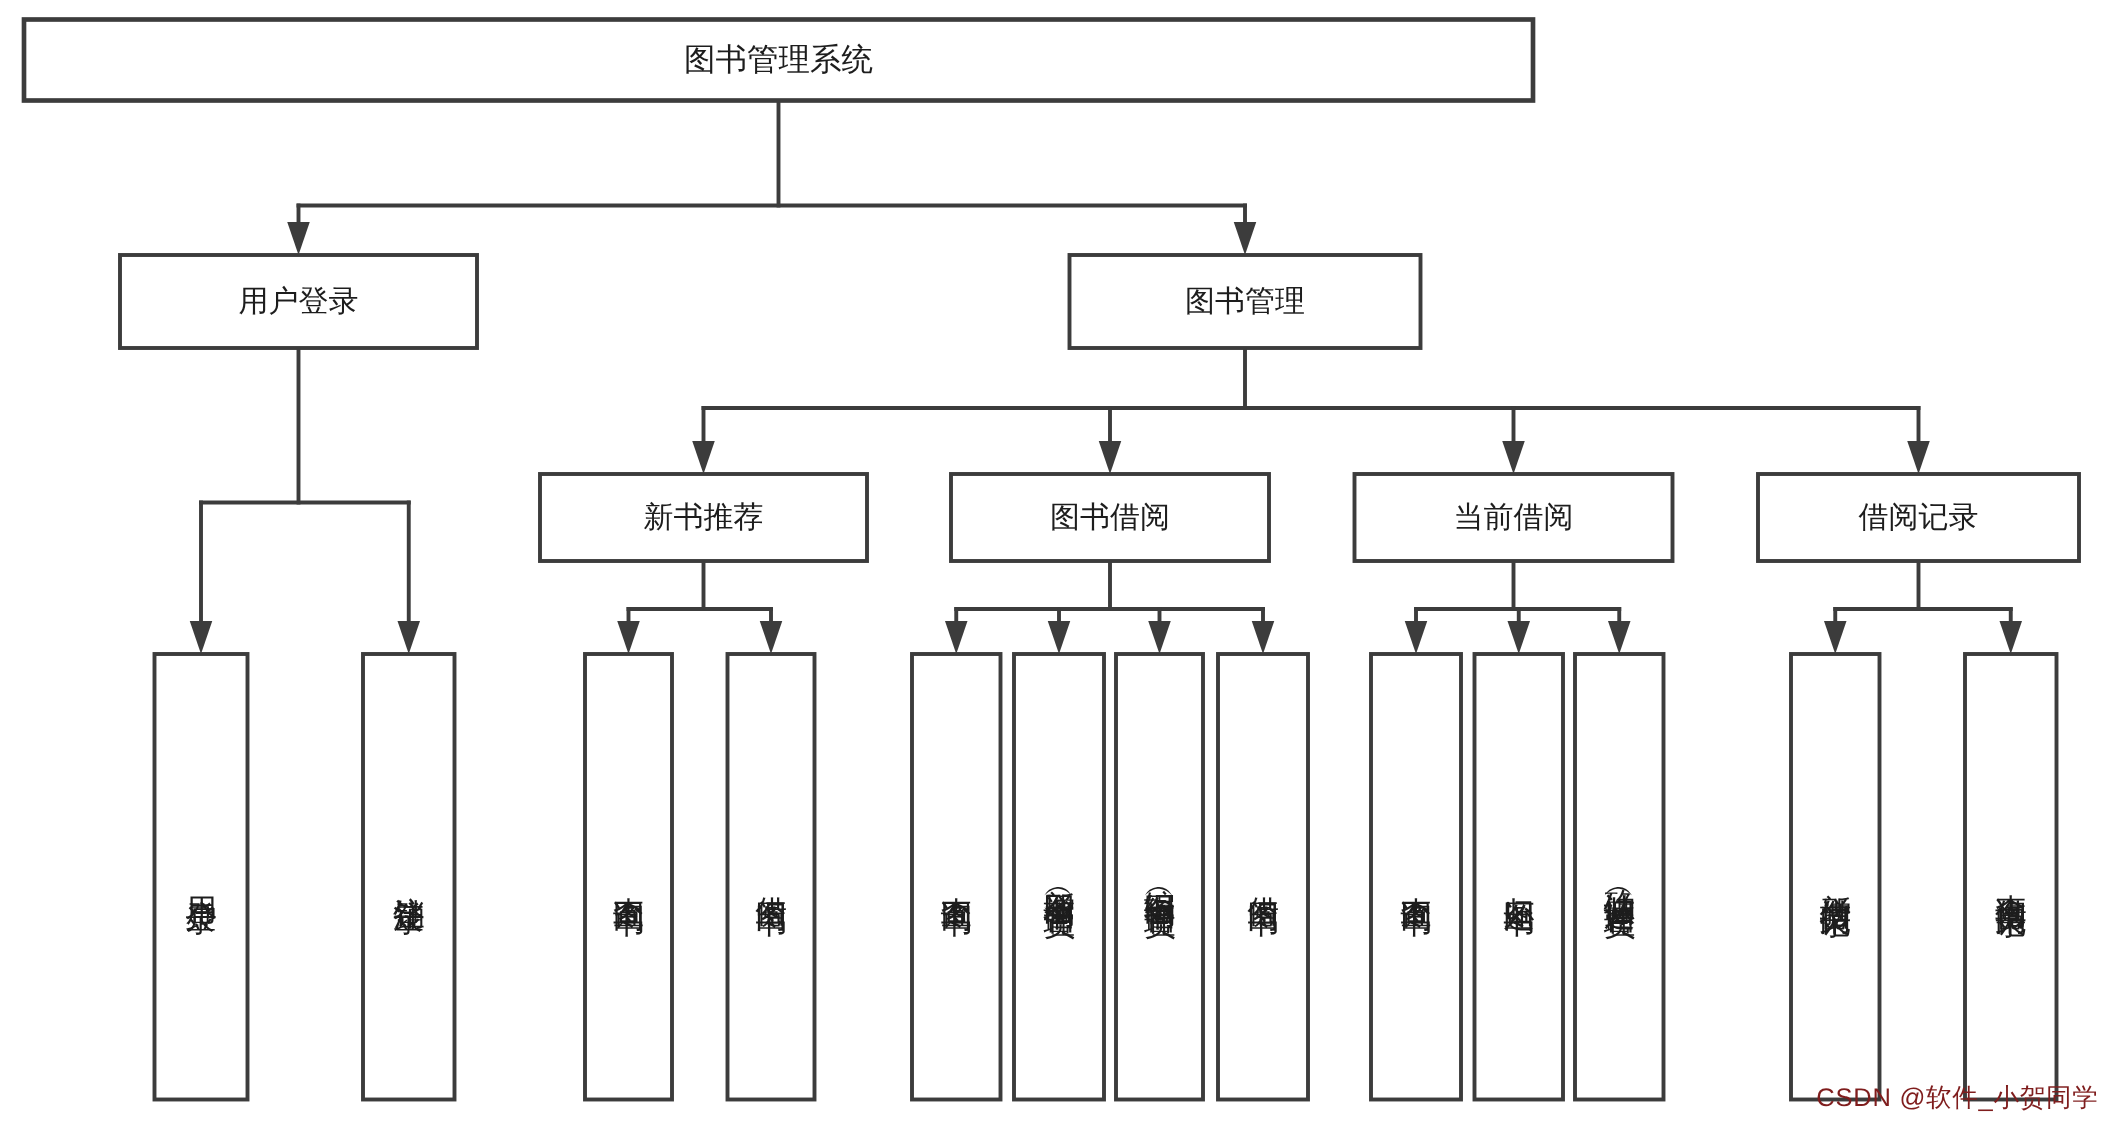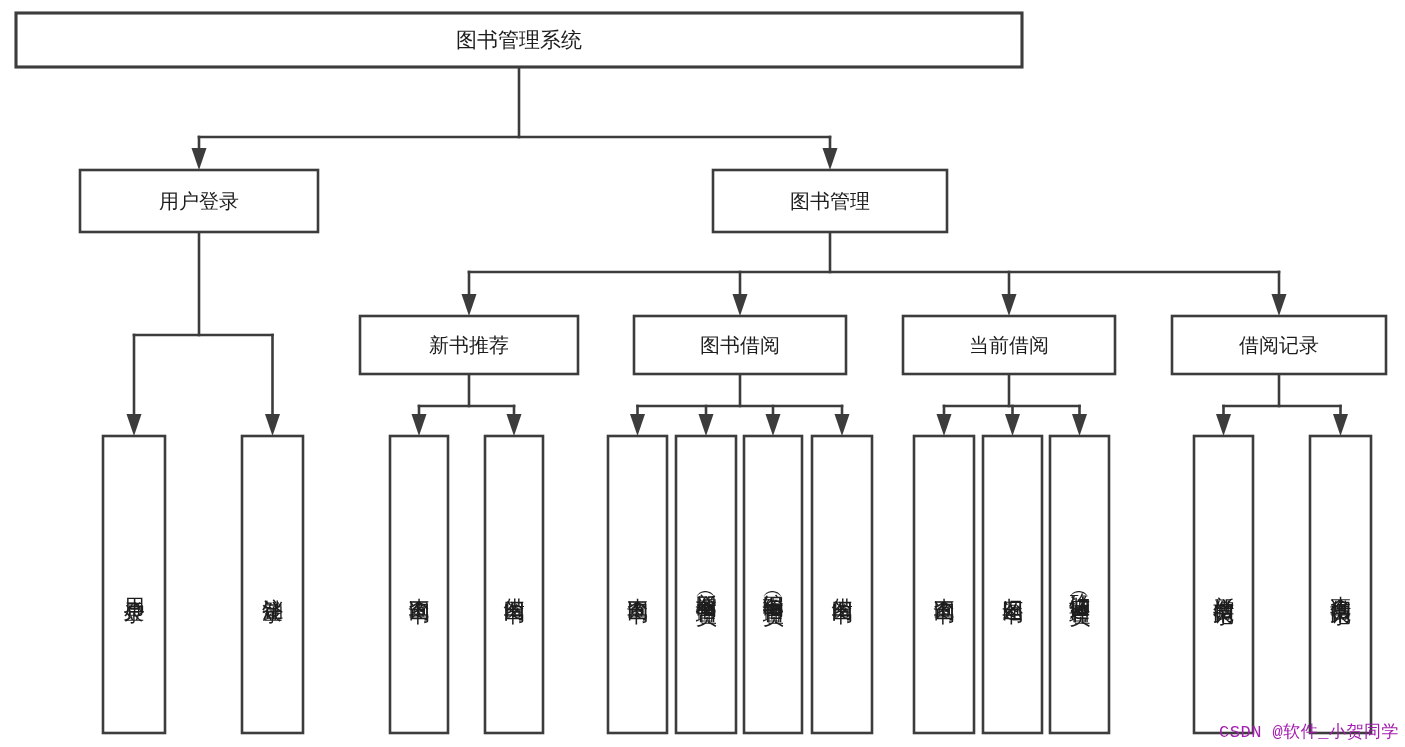--- a/index.html
+++ b/index.html
@@ -30,22 +30,22 @@
     text-orientation:upright;
     font-size:21px;
     line-height:1.06;
     letter-spacing:2px;
     color:#1d1d1d;
     white-space:nowrap;
     font-family:"DejaVu Sans","Liberation Sans",sans-serif;
   }
   .watermark{
     position:absolute;right:6px;bottom:4px;
-    font-size:17px;color:#a21caf;letter-spacing:0.5px;
-    font-family:Liberation Mono, monospace;
+    font-size:17px;color:#7f1d1d;letter-spacing:0.5px;
+    font-family:Liberation Sans, sans-serif;
     white-space:nowrap;
   }
 </style>
 </head>
 <body>
 
 <div id="diagram-root">
   <svg id="flow" viewBox="0 0 1405 747">
     <g id="edges-layer">
         <path d="M 519 67 L 519 137" class="edge"></path>

